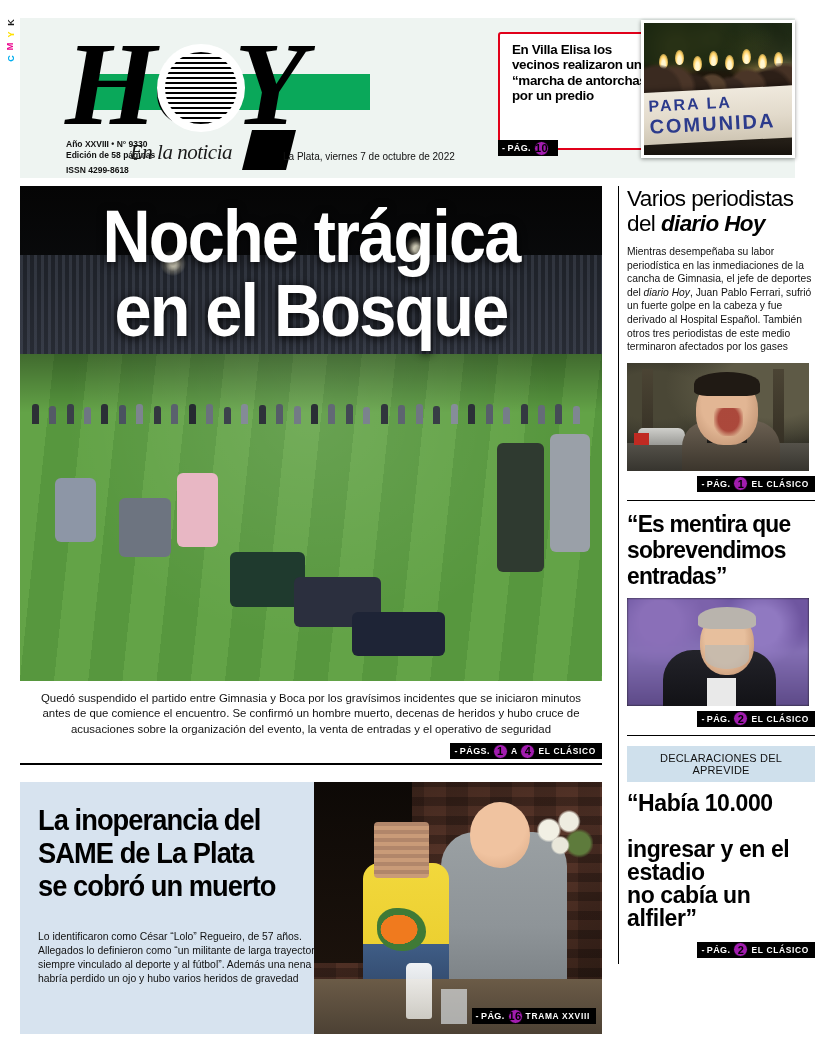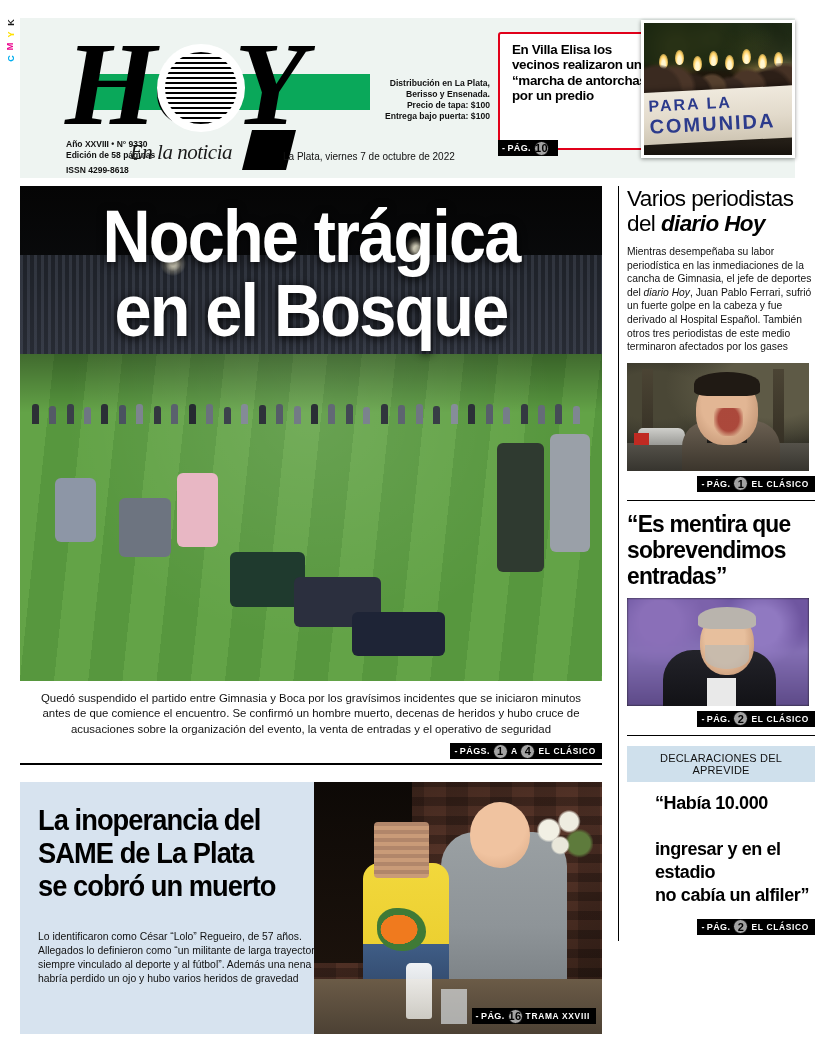--- a/index.html
+++ b/index.html
@@ -268,21 +268,21 @@
     white-space: nowrap;
   }
   .pgref .dash { margin-right: 2px; font-size: 9px; }
   .pgref .lbl { font-size: 9px; }
   .pgref .num {
     display: inline-flex;
     align-items: center;
     justify-content: center;
     width: 15px; height: 15px;
     border-radius: 50%;
-    background: #a3a3a3;
+    background: #a21caf;
     color: #000;
     font-size: 11px;
     font-weight: bold;
     margin: 0 3px;
     border: 1.2px solid #000;
   }
   .pgref .sect { font-size: 8.4px; letter-spacing: .7px; }
   .pgref .mid { font-size: 8.5px; }
 
   .promo-pgref {
@@ -600,25 +600,24 @@
     background: #cfe0ec;
     font-size: 11px;
     letter-spacing: .2px;
     color: #111;
     padding: 6px 8px;
     text-align: center;
   }
   .apre-quote {
     margin-top: 10px;
     font-family: "Liberation Sans Narrow", "Liberation Sans", sans-serif;
-    font-size: 18px;
+    font-size: 23px;
     line-height: 23px;
     letter-spacing: -0.4px;
     color: #000;
-    margin-left: 28px;
   }
 
   .sb-sec { padding-top: 10px; }
 </style>
 </head>
 <body>
 
 <div class="cmyk-marks">
   <span class="mk-k">K</span>
   <span class="mk-y">Y</span>
@@ -639,24 +638,20 @@
 
     <div class="enlanoticia-mask"></div>
     <div class="enlanoticia">En la noticia</div>
 
     <div class="edition-info">
       <div>Año XXVIII • N° 9330</div>
       <div>Edición de 58 páginas</div>
     </div>
     <div class="issn-line">ISSN 4299-8618</div>
     <div class="date-line">La Plata, viernes 7 de octubre de 2022</div>
-    <div class="dist-info" style="white-space: pre-line;">Distribución en La Plata,
-Berisso y Ensenada.
-Precio de tapa: $100
-Entrega bajo puerta: $100</div>
   </header>
 
   <section class="promo">
     <div class="promo-box">
       <div class="promo-text">En Villa Elisa los vecinos realizaron una “marcha de antorchas” por un predio</div>
       <div class="pgref promo-pgref">
         <span class="dash">-</span>
         <span class="lbl">PÁG.</span>
         <span class="num">10</span>
       </div>

